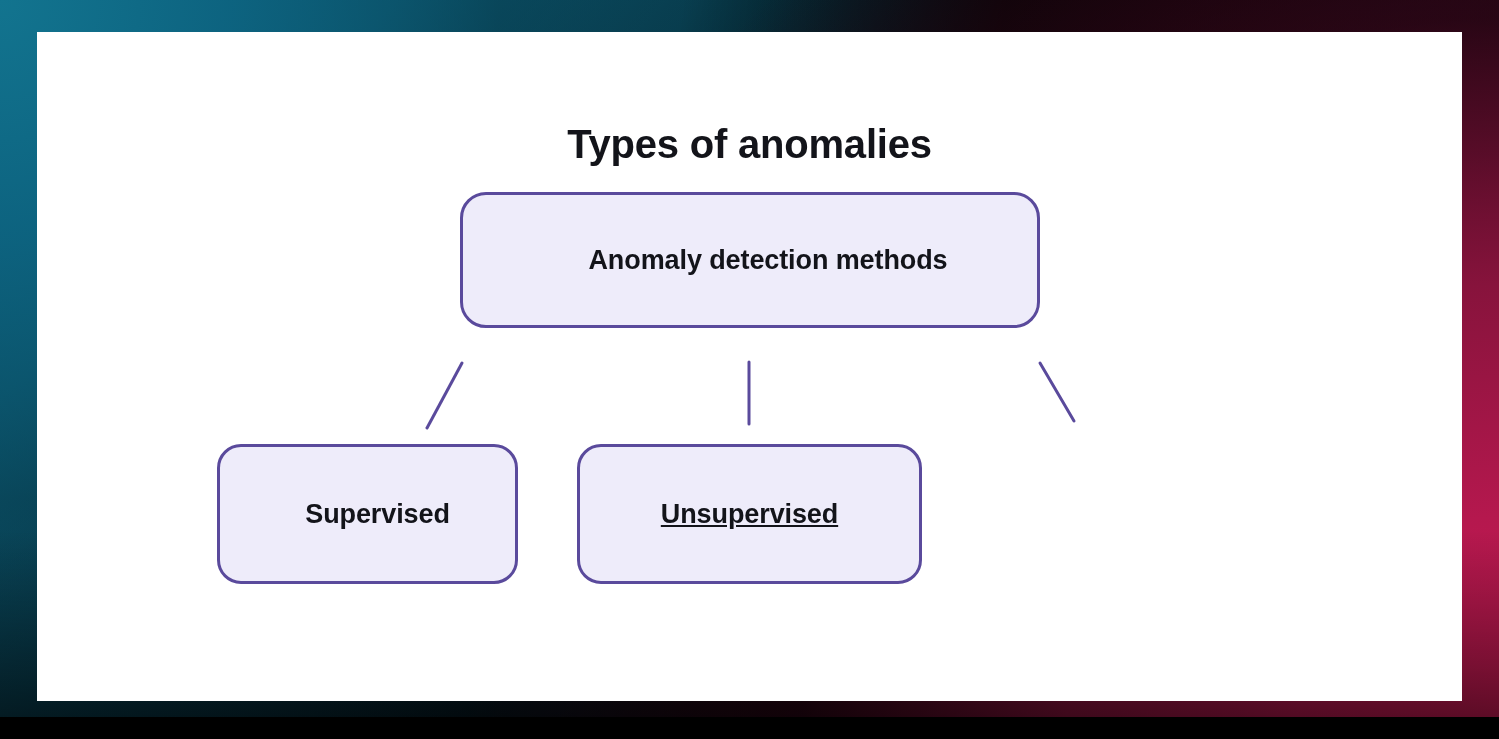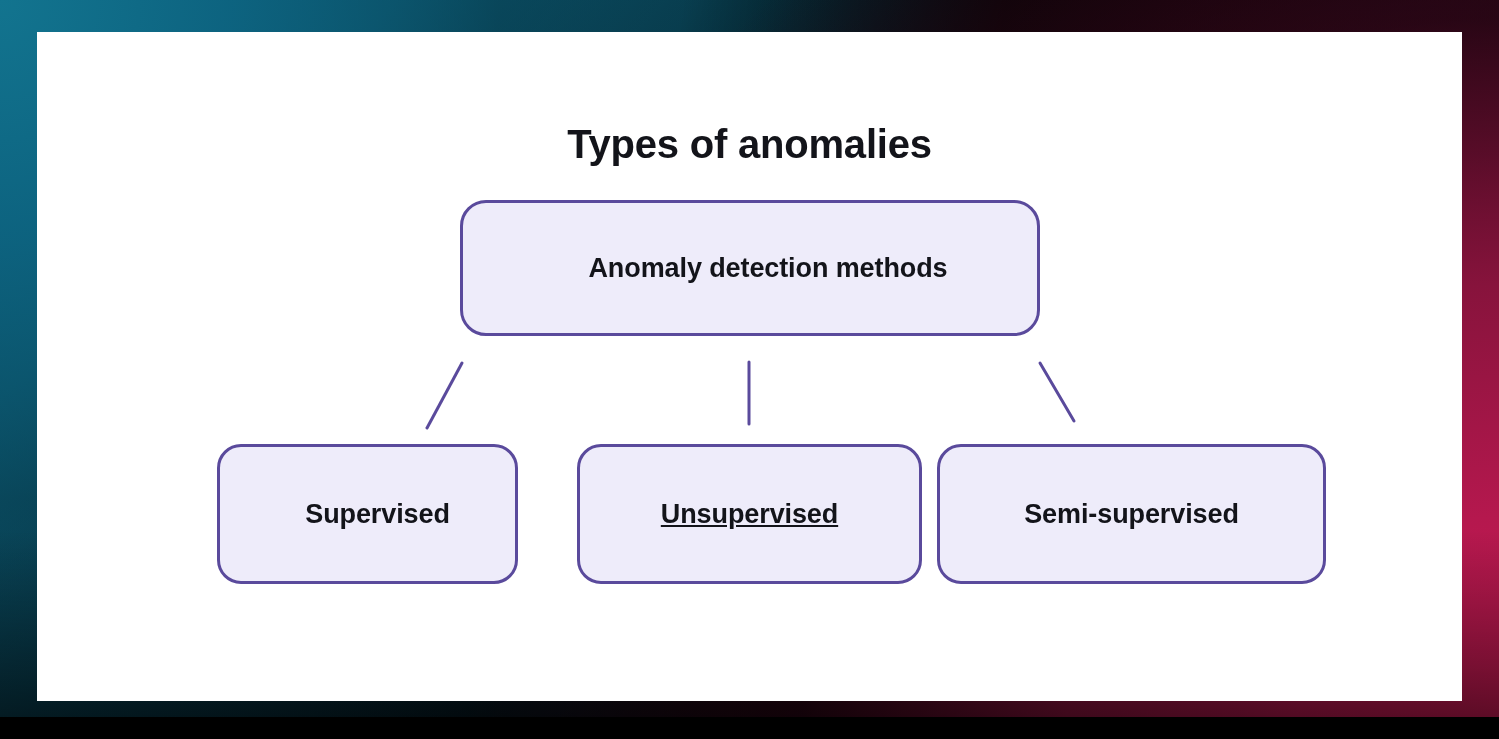--- a/index.html
+++ b/index.html
@@ -93,21 +93,21 @@
     display: flex;
     align-items: center;
     justify-content: center;
     color: #13141a;
     font-weight: 700;
     letter-spacing: -0.1px;
   }
 
   .node-root {
     left: 423px;
-    top: 168px;
+    top: 160px;
     width: 580px;
     height: 136px;
     font-size: 27px;
     border-radius: 26px;
     padding-left: 36px;
   }
 
   .node-leaf {
     top: 412px;
     height: 140px;
@@ -142,17 +142,16 @@
         <line x1="712" y1="330" x2="712" y2="392" stroke="#5a4a9c" stroke-width="3" stroke-linecap="round"></line>
         <line x1="1003" y1="331" x2="1037" y2="389" stroke="#5a4a9c" stroke-width="3" stroke-linecap="round"></line>
       </svg>
 
       <div class="node node-root">Anomaly detection methods</div>
 
       <div class="node node-leaf node-supervised">Supervised</div>
 
       <div class="node node-leaf node-unsupervised">Unsupervised</div>
 
-      <div class="node node-leaf node-semi">Semi-supervised</div>
 
     </div>
   </div>
 </div>
 
 </body></html>

